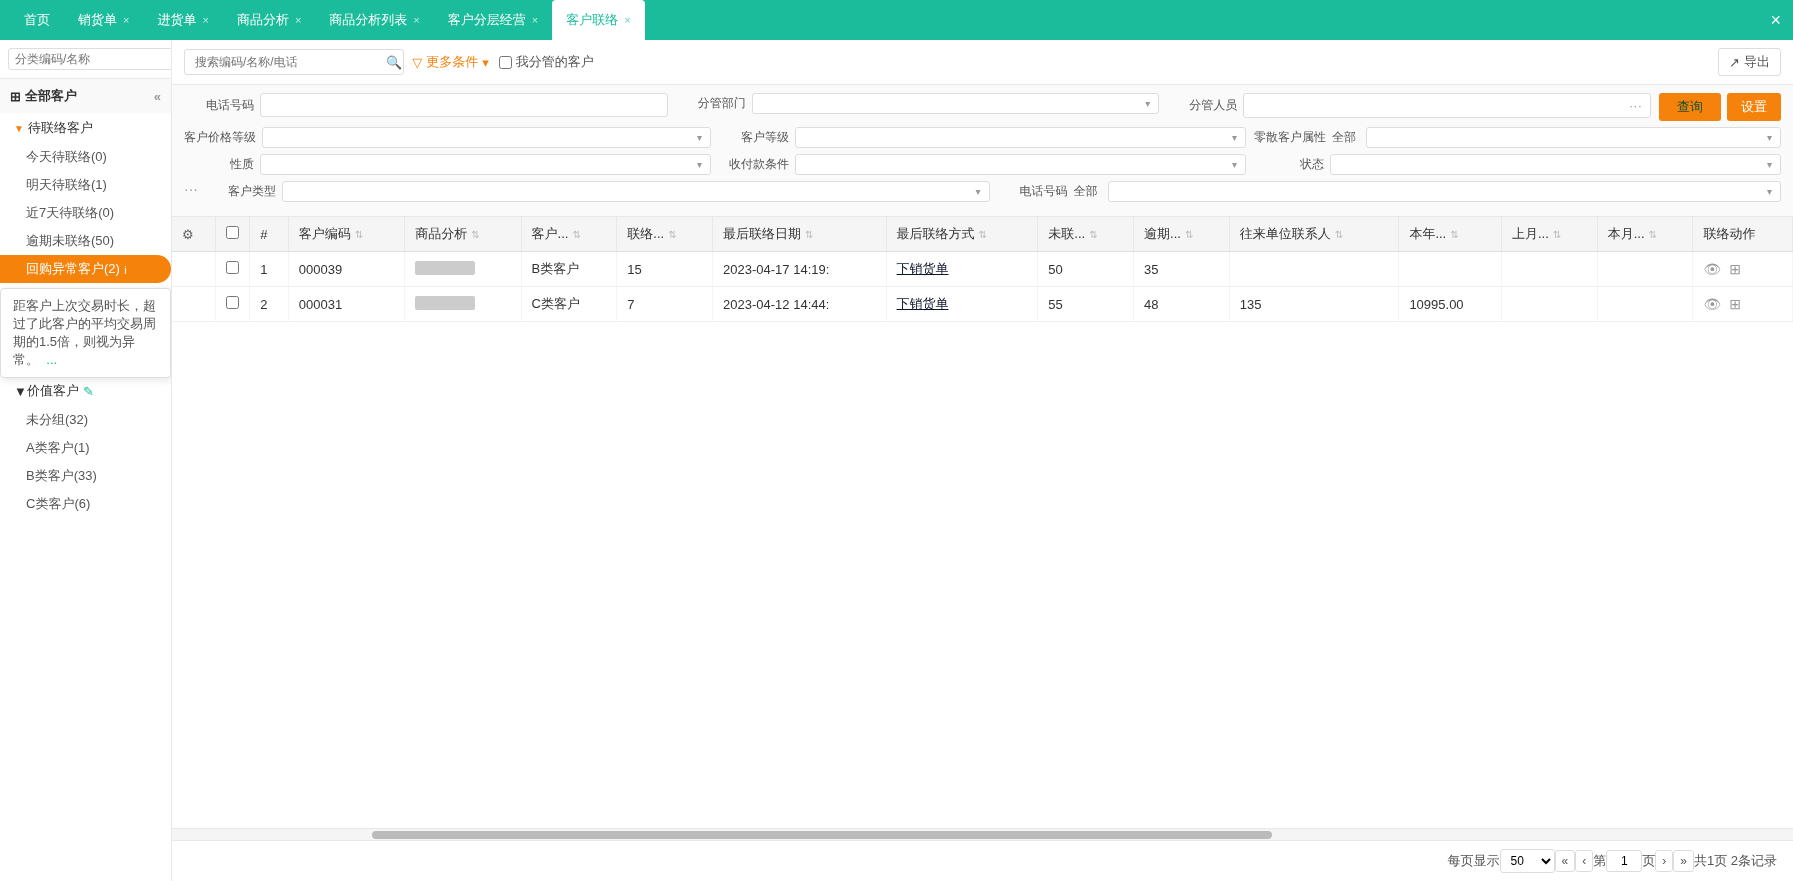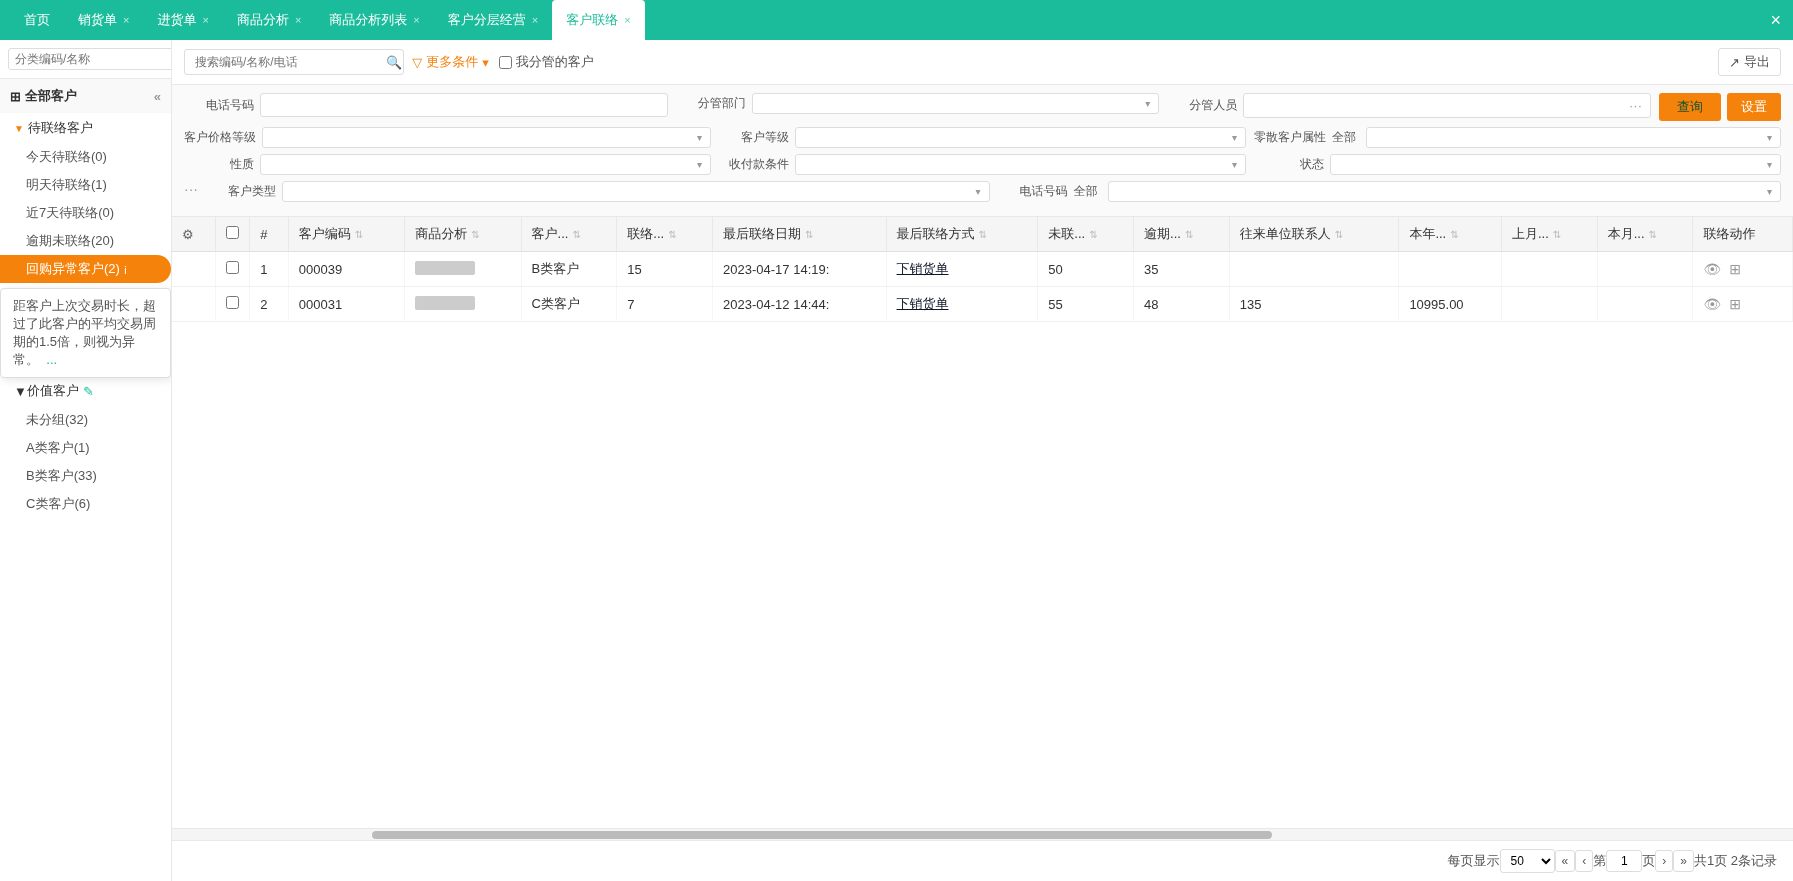--- a/index.html
+++ b/index.html
@@ -187,21 +187,21 @@
     <div class="sidebar-item">
       <span>今天待联络(0)</span>
     </div>
     <div class="sidebar-item">
       <span>明天待联络(1)</span>
     </div>
     <div class="sidebar-item">
       <span>近7天待联络(0)</span>
     </div>
     <div class="sidebar-item">
-      <span>逾期未联络(20)</span>
+      <span>逾期未联络(50)</span>
     </div>
 
     <div class="tooltip-box">
       <span>距客户上次交易时长，超过了此客户的平均交易周期的1.5倍，则视为异常。</span>
       <span style="color:#1bbc9b; margin-left:4px; cursor:pointer;">...</span>
     </div>
 
     <div class="sidebar-item active-item">
       <span>回购异常客户(2)</span>
       <span style="margin-left:4px; color:#fff; font-size:11px;">ℹ</span>

